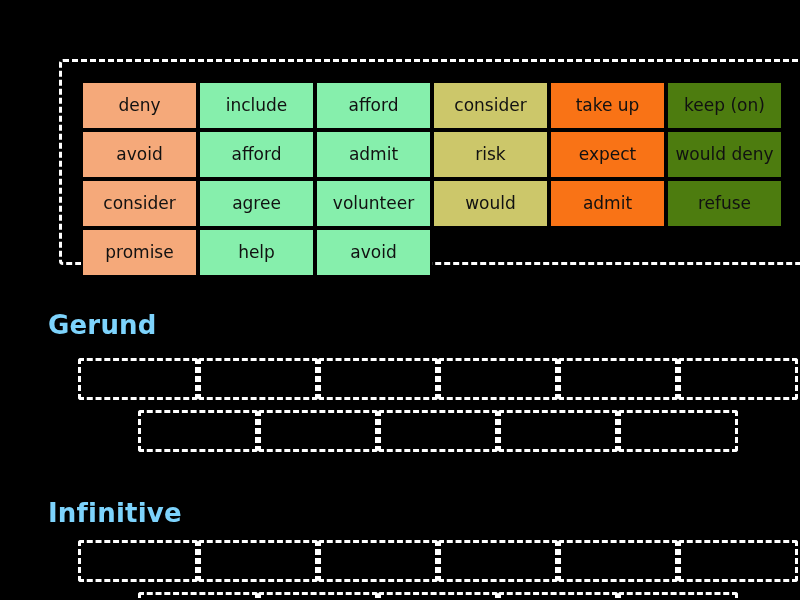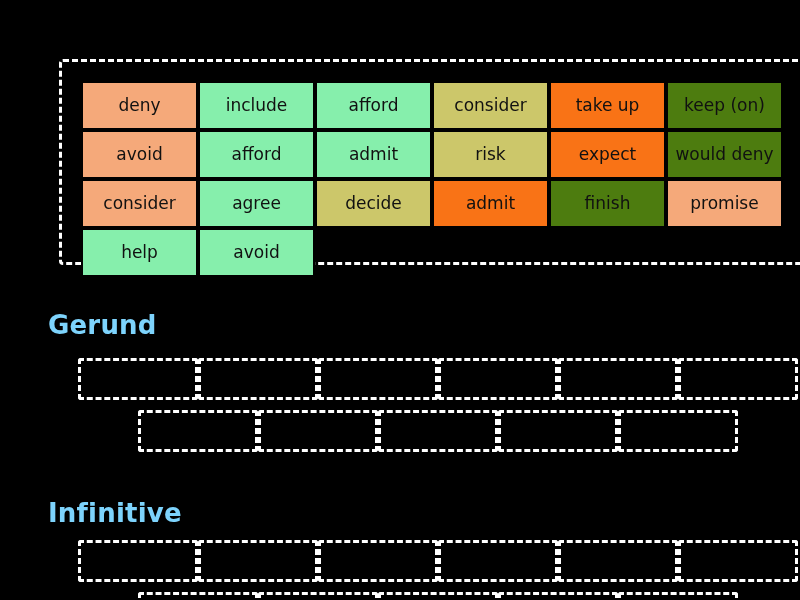--- a/index.html
+++ b/index.html
@@ -113,23 +113,24 @@
         <div class="tile c-pink">take up</div>
         <div class="tile c-purple">keep (on)</div>
         <div class="tile c-orange">avoid</div>
         <div class="tile c-green">afford</div>
         <div class="tile c-blue">admit</div>
         <div class="tile c-olive">risk</div>
         <div class="tile c-pink">expect</div>
         <div class="tile c-purple">would deny</div>
         <div class="tile c-orange">consider</div>
         <div class="tile c-green">agree</div>
-        <div class="tile c-olive">decide</div>
+        <div class="tile c-blue">volunteer</div>
+        <div class="tile c-olive">would</div>
         <div class="tile c-pink">admit</div>
-        <div class="tile c-purple">finish</div>
+        <div class="tile c-purple">refuse</div>
         <div class="tile c-orange">promise</div>
         <div class="tile c-green">help</div>
         <div class="tile c-blue">avoid</div>
         <div class="tile c-empty"></div>
         <div class="tile c-empty"></div>
         <div class="tile c-empty"></div>
       </div>
   </div>
 
   <div class="section-title" id="title-gerund">Gerund</div>

